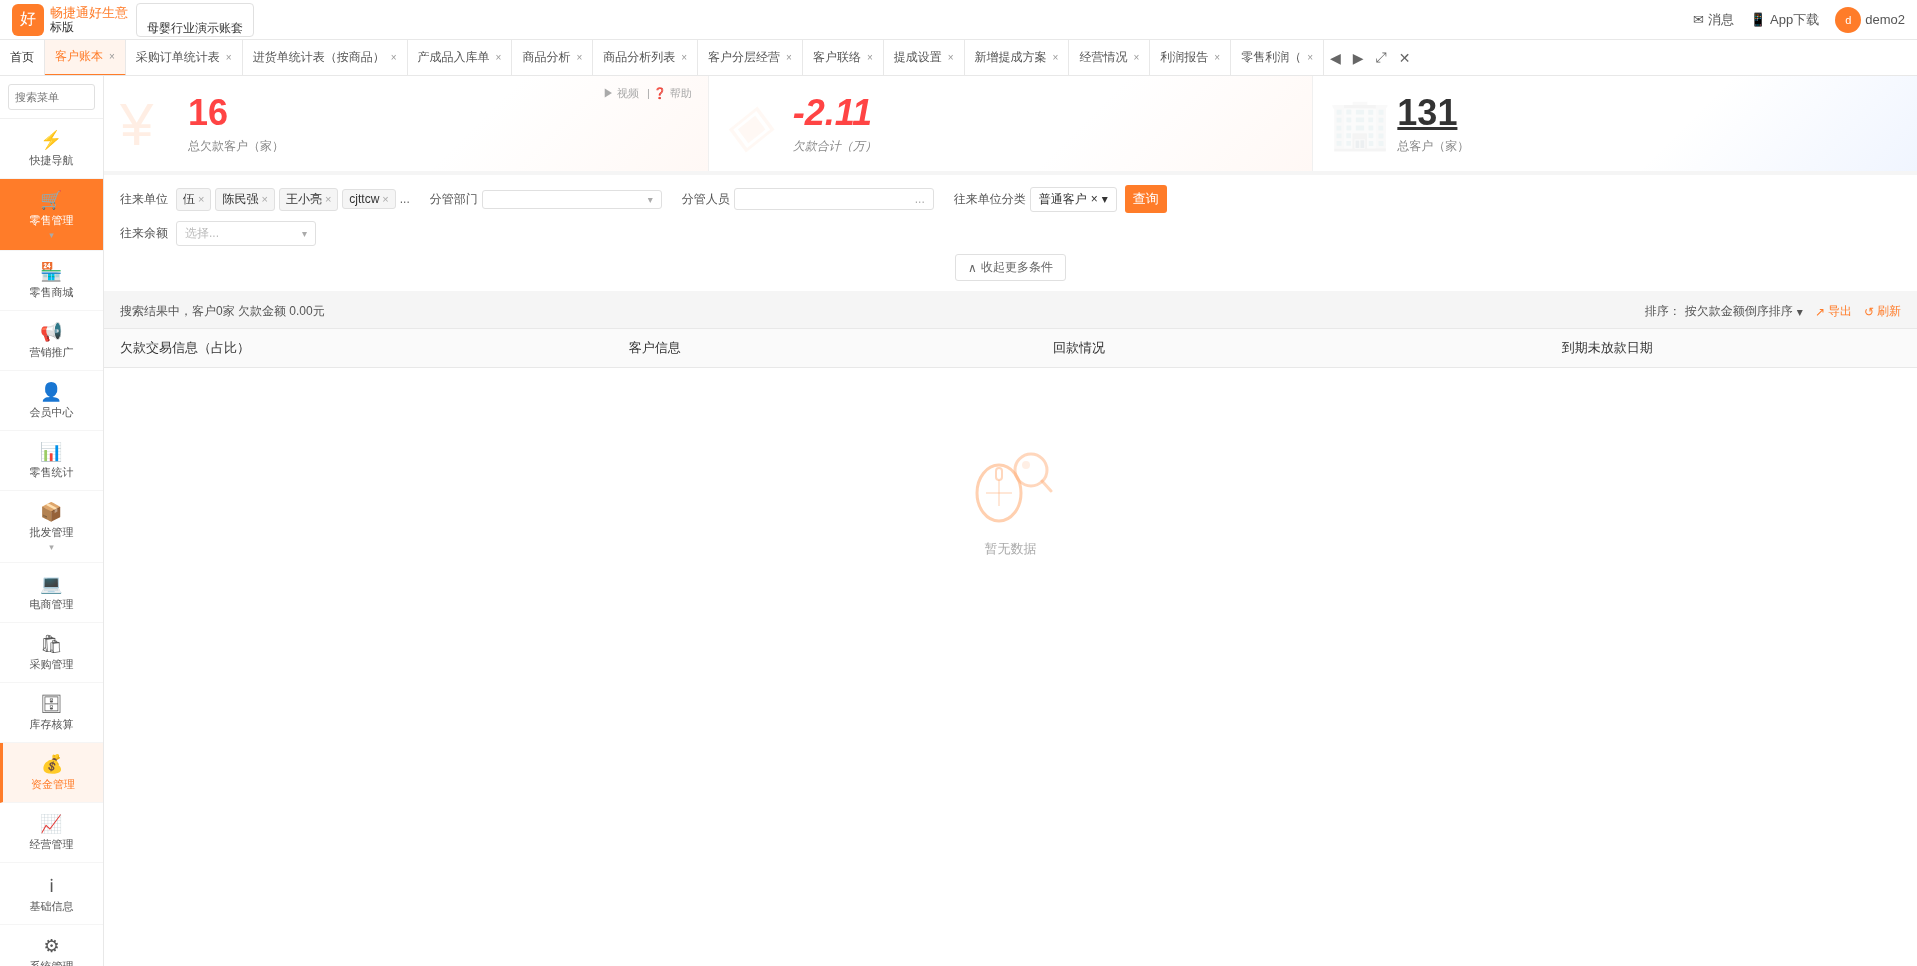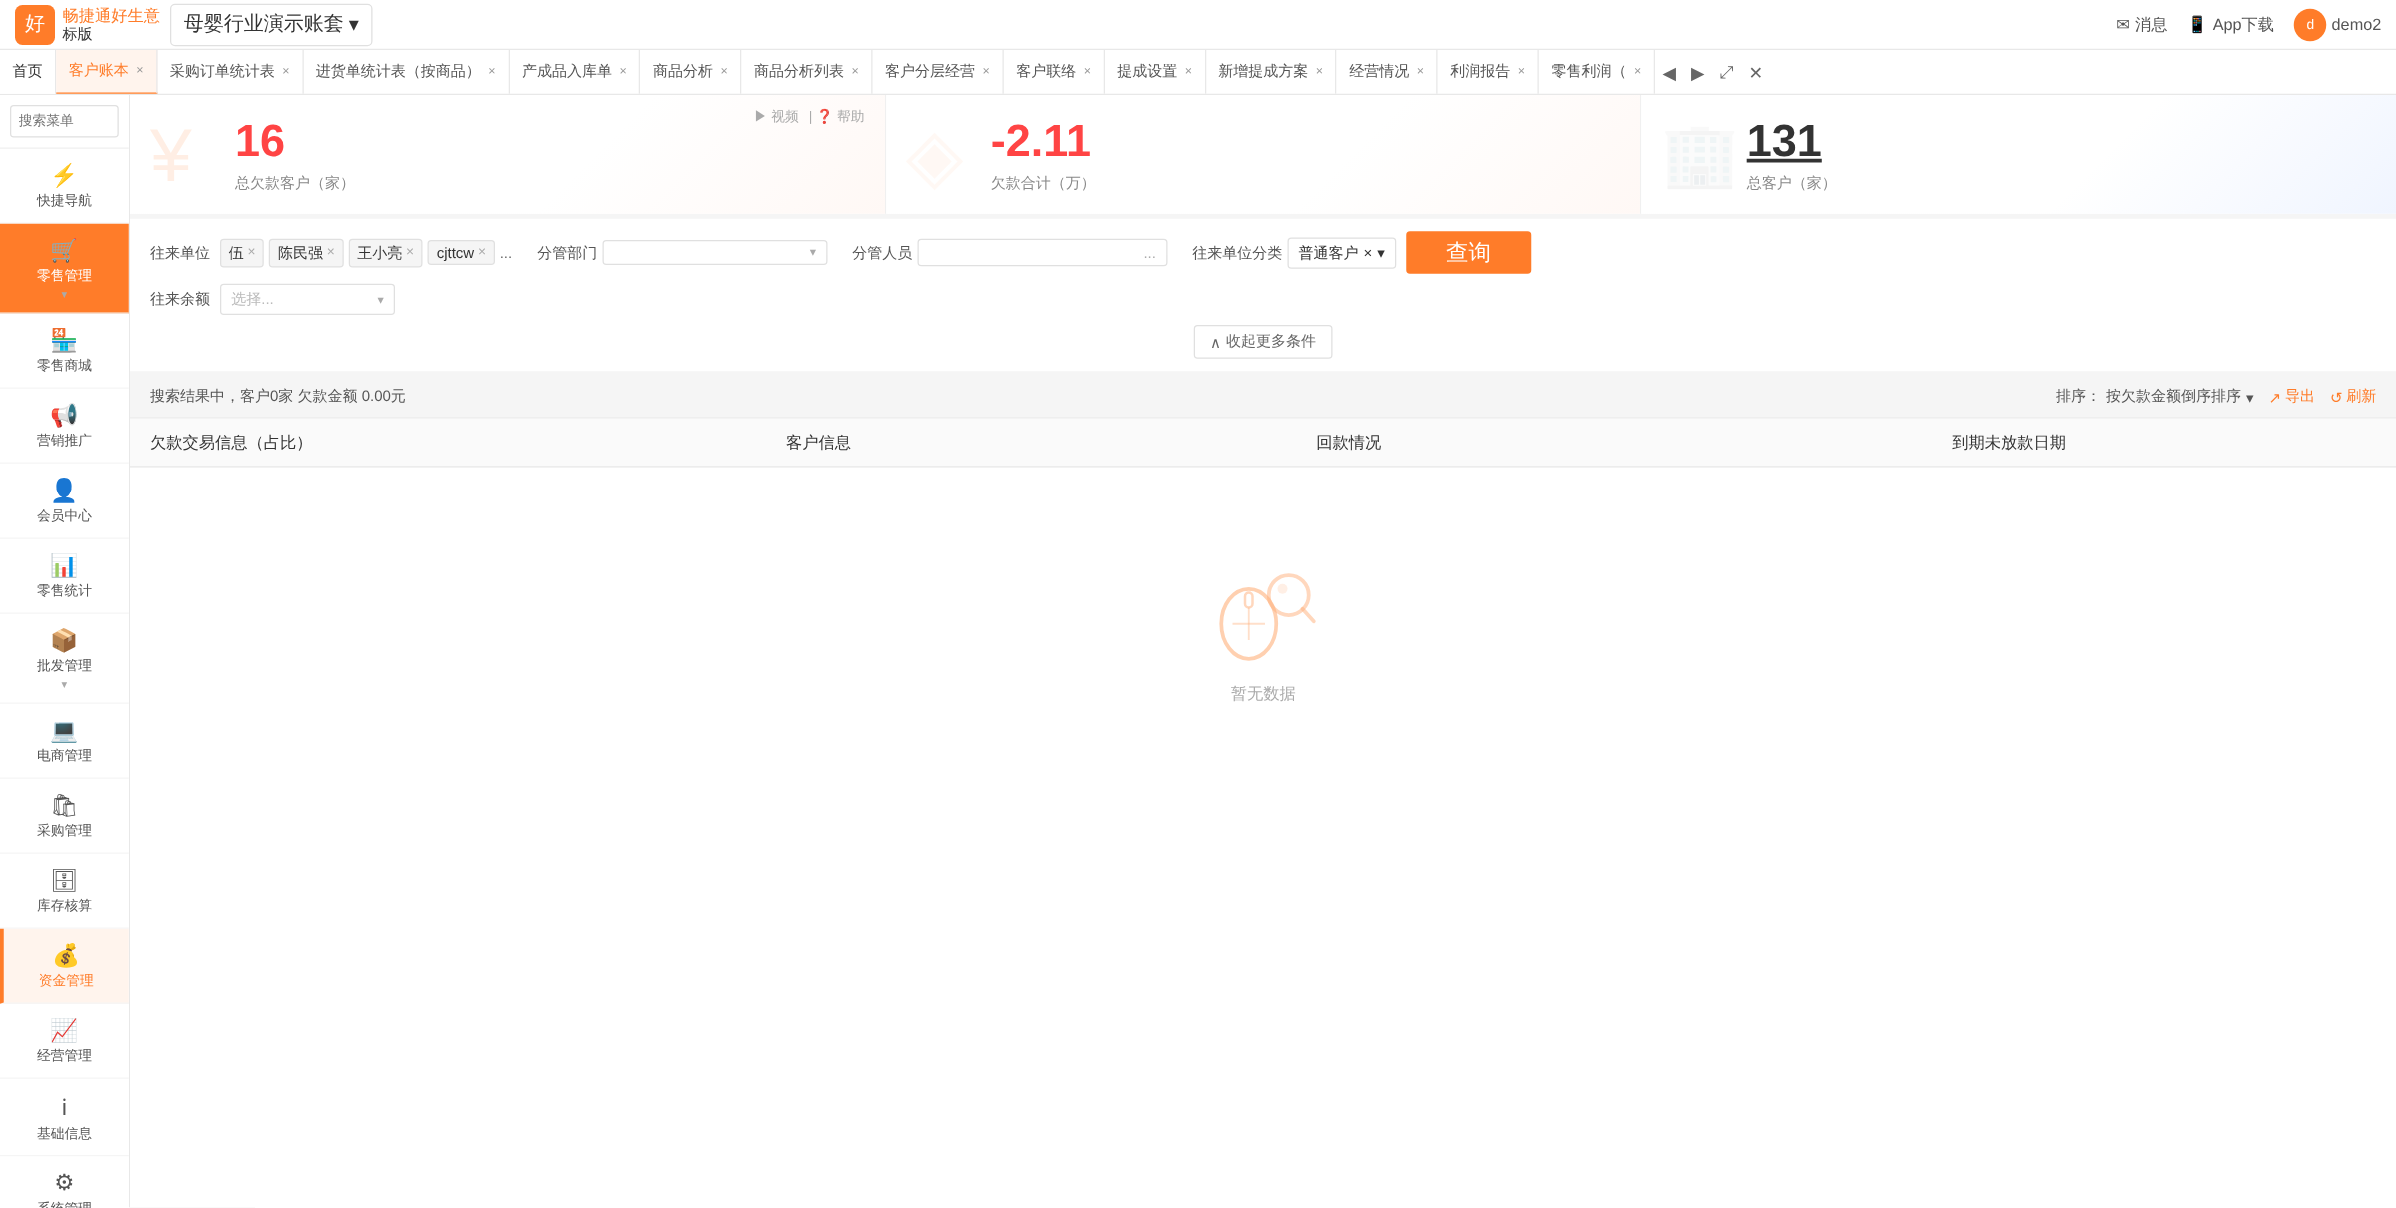--- a/index.html
+++ b/index.html
@@ -5,21 +5,21 @@
     * { margin: 0; padding: 0; box-sizing: border-box; }
     body { font-family: 'Microsoft YaHei', Arial, sans-serif; font-size: 13px; background: #f5f5f5; display: flex; flex-direction: column; height: 100vh; overflow: hidden; }
 
     
     .top-bar { background: #fff; height: 40px; display: flex; align-items: center; padding: 0 12px; border-bottom: 1px solid #e8e8e8; justify-content: space-between; }
     .top-bar-left { display: flex; align-items: center; gap: 8px; }
     .logo-area { display: flex; align-items: center; gap: 6px; }
     .logo-icon { width: 32px; height: 32px; background: #ff7c29; border-radius: 6px; display: flex; align-items: center; justify-content: center; color: white; font-size: 16px; }
     .logo-text { font-size: 12px; color: #333; line-height: 1.2; }
     .logo-text .brand { color: #ff7c29; font-weight: normal; font-size: 13px; }
-    .org-selector { display: flex; align-items: center; gap: 4px; padding: 16px 10px; height: 28px; border: 1px solid #e0e0e0; border-radius: 4px; cursor: pointer; font-size: 16px; color: #333; }
+    .org-selector { display: flex; align-items: center; gap: 4px; padding: 16px 10px; height: 28px; border: 1px solid #e0e0e0; border-radius: 4px; cursor: pointer; font-size: 12px; color: #333; flex-direction: column; }
     .top-bar-right { display: flex; align-items: center; gap: 16px; font-size: 13px; color: #555; }
     .top-bar-right .action { display: flex; align-items: center; gap: 4px; cursor: pointer; }
     .avatar { width: 26px; height: 26px; border-radius: 50%; background: #ff7c29; display: flex; align-items: center; justify-content: center; color: white; font-size: 11px; }
 
     
     .tab-bar { background: #fff; height: 36px; display: flex; align-items: center; border-bottom: 1px solid #e8e8e8; overflow: hidden; }
     .tab-item { display: flex; align-items: center; height: 36px; padding: 0 10px; font-size: 12px; color: #555; border-right: 1px solid #e8e8e8; cursor: pointer; white-space: nowrap; gap: 4px; flex-shrink: 0; }
     .tab-item.home { background: #fff; color: #333; font-weight: 500; }
     .tab-item.active { background: #fff4ed; color: #ff7c29; border-bottom: 2px solid #ff7c29; }
     .tab-item .close-x { font-size: 10px; color: #999; margin-left: 2px; }
@@ -58,21 +58,21 @@
     .filter-tags { display: flex; align-items: center; flex-wrap: wrap; gap: 4px; }
     .filter-tag { display: flex; align-items: center; gap: 3px; background: #f5f5f5; border: 1px solid #e0e0e0; border-radius: 3px; padding: 2px 6px; font-size: 12px; color: #333; }
     .filter-tag .tag-x { color: #aaa; cursor: pointer; font-size: 11px; }
     .filter-more { font-size: 12px; color: #666; cursor: pointer; }
     .filter-select { display: flex; align-items: center; gap: 4px; border: 1px solid #e0e0e0; border-radius: 3px; padding: 3px 8px; min-width: 120px; font-size: 12px; color: #555; cursor: pointer; }
     .filter-select .arrow { color: #aaa; font-size: 10px; }
     .filter-select-wide { min-width: 180px; }
     .filter-person-select { display: flex; align-items: center; gap: 4px; border: 1px solid #e0e0e0; border-radius: 3px; padding: 3px 8px; min-width: 200px; font-size: 12px; color: #555; cursor: pointer; }
     .filter-person-select .more-btn { color: #aaa; font-size: 12px; cursor: pointer; }
     .filter-tag-select { display: flex; align-items: center; gap: 4px; border: 1px solid #e0e0e0; border-radius: 3px; padding: 3px 8px; font-size: 12px; color: #333; cursor: pointer; }
-    .query-btn { background: #ff7c29; color: white; border: none; border-radius: 3px; padding: 5px 32px; font-size: 18px; cursor: pointer; }
+    .query-btn { background: #ff7c29; color: white; border: none; border-radius: 3px; padding: 5px 8px; font-size: 13px; cursor: pointer; }
     .collapse-btn { display: flex; align-items: center; gap: 4px; color: #666; font-size: 12px; cursor: pointer; padding: 4px 12px; border: 1px solid #e0e0e0; border-radius: 3px; background: #fff; }
 
     
     .result-bar { background: #f5f5f5; padding: 8px 16px; display: flex; justify-content: space-between; border-bottom: 1px solid #e8e8e8; }
     .result-info { font-size: 12px; color: #555; }
     .result-actions { display: flex; align-items: center; gap: 12px; font-size: 12px; color: #555; }
     .result-actions .sort-select { display: flex; align-items: center; gap: 4px; cursor: pointer; }
     .result-actions .action-btn { display: flex; align-items: center; gap: 3px; cursor: pointer; color: #ff7c29; }
 
     
@@ -263,21 +263,21 @@
       <div class="stat-card" style="background: linear-gradient(135deg, #fff 60%, #fff8f5 100%);">
         <div style="position:absolute;left:16px;top:50%;transform:translateY(-50%);opacity:0.12;font-size:60px;color:#ff7c29;">¥</div>
         <div class="stat-value" style="color:#ff4444;font-size:36px;font-weight:bold;padding-left:60px;">16</div>
         <div class="stat-label" style="padding-left:60px;">总欠款客户（家）</div>
         <div style="position:absolute;top:10px;right:16px;display:flex;gap:8px;font-size:11px;color:#aaa;">
           <span>▶ 视频</span>
           <span>| ❓ 帮助</span>
         </div>
       </div>
 
-      <div class="stat-card" style="background: linear-gradient(135deg, #fff 60%, #fff8f5 100%);">
+      <div class="stat-card" style="background: linear-gradient(135deg, #fff 60%, #fff8f5 100%); font-style: italic;">
         <div style="position:absolute;left:16px;top:50%;transform:translateY(-50%);opacity:0.08;font-size:60px;color:#ffb07c;">◈</div>
         <div class="stat-value negative" style="color:#ff4444;font-size:36px;font-weight:bold;padding-left:60px;">-2.11</div>
         <div class="stat-label" style="padding-left:60px;">欠款合计（万）</div>
       </div>
 
       <div class="stat-card" style="background: linear-gradient(135deg, #fff 60%, #f0f5ff 100%);">
         <div style="position:absolute;left:16px;top:50%;transform:translateY(-50%);opacity:0.1;font-size:50px;color:#adc6ff;">🏢</div>
         <div class="stat-value black" style="color:#333;font-size:36px;font-weight:bold;text-decoration:underline;padding-left:60px;">131</div>
         <div class="stat-label" style="padding-left:60px;">总客户（家）</div>
       </div>

